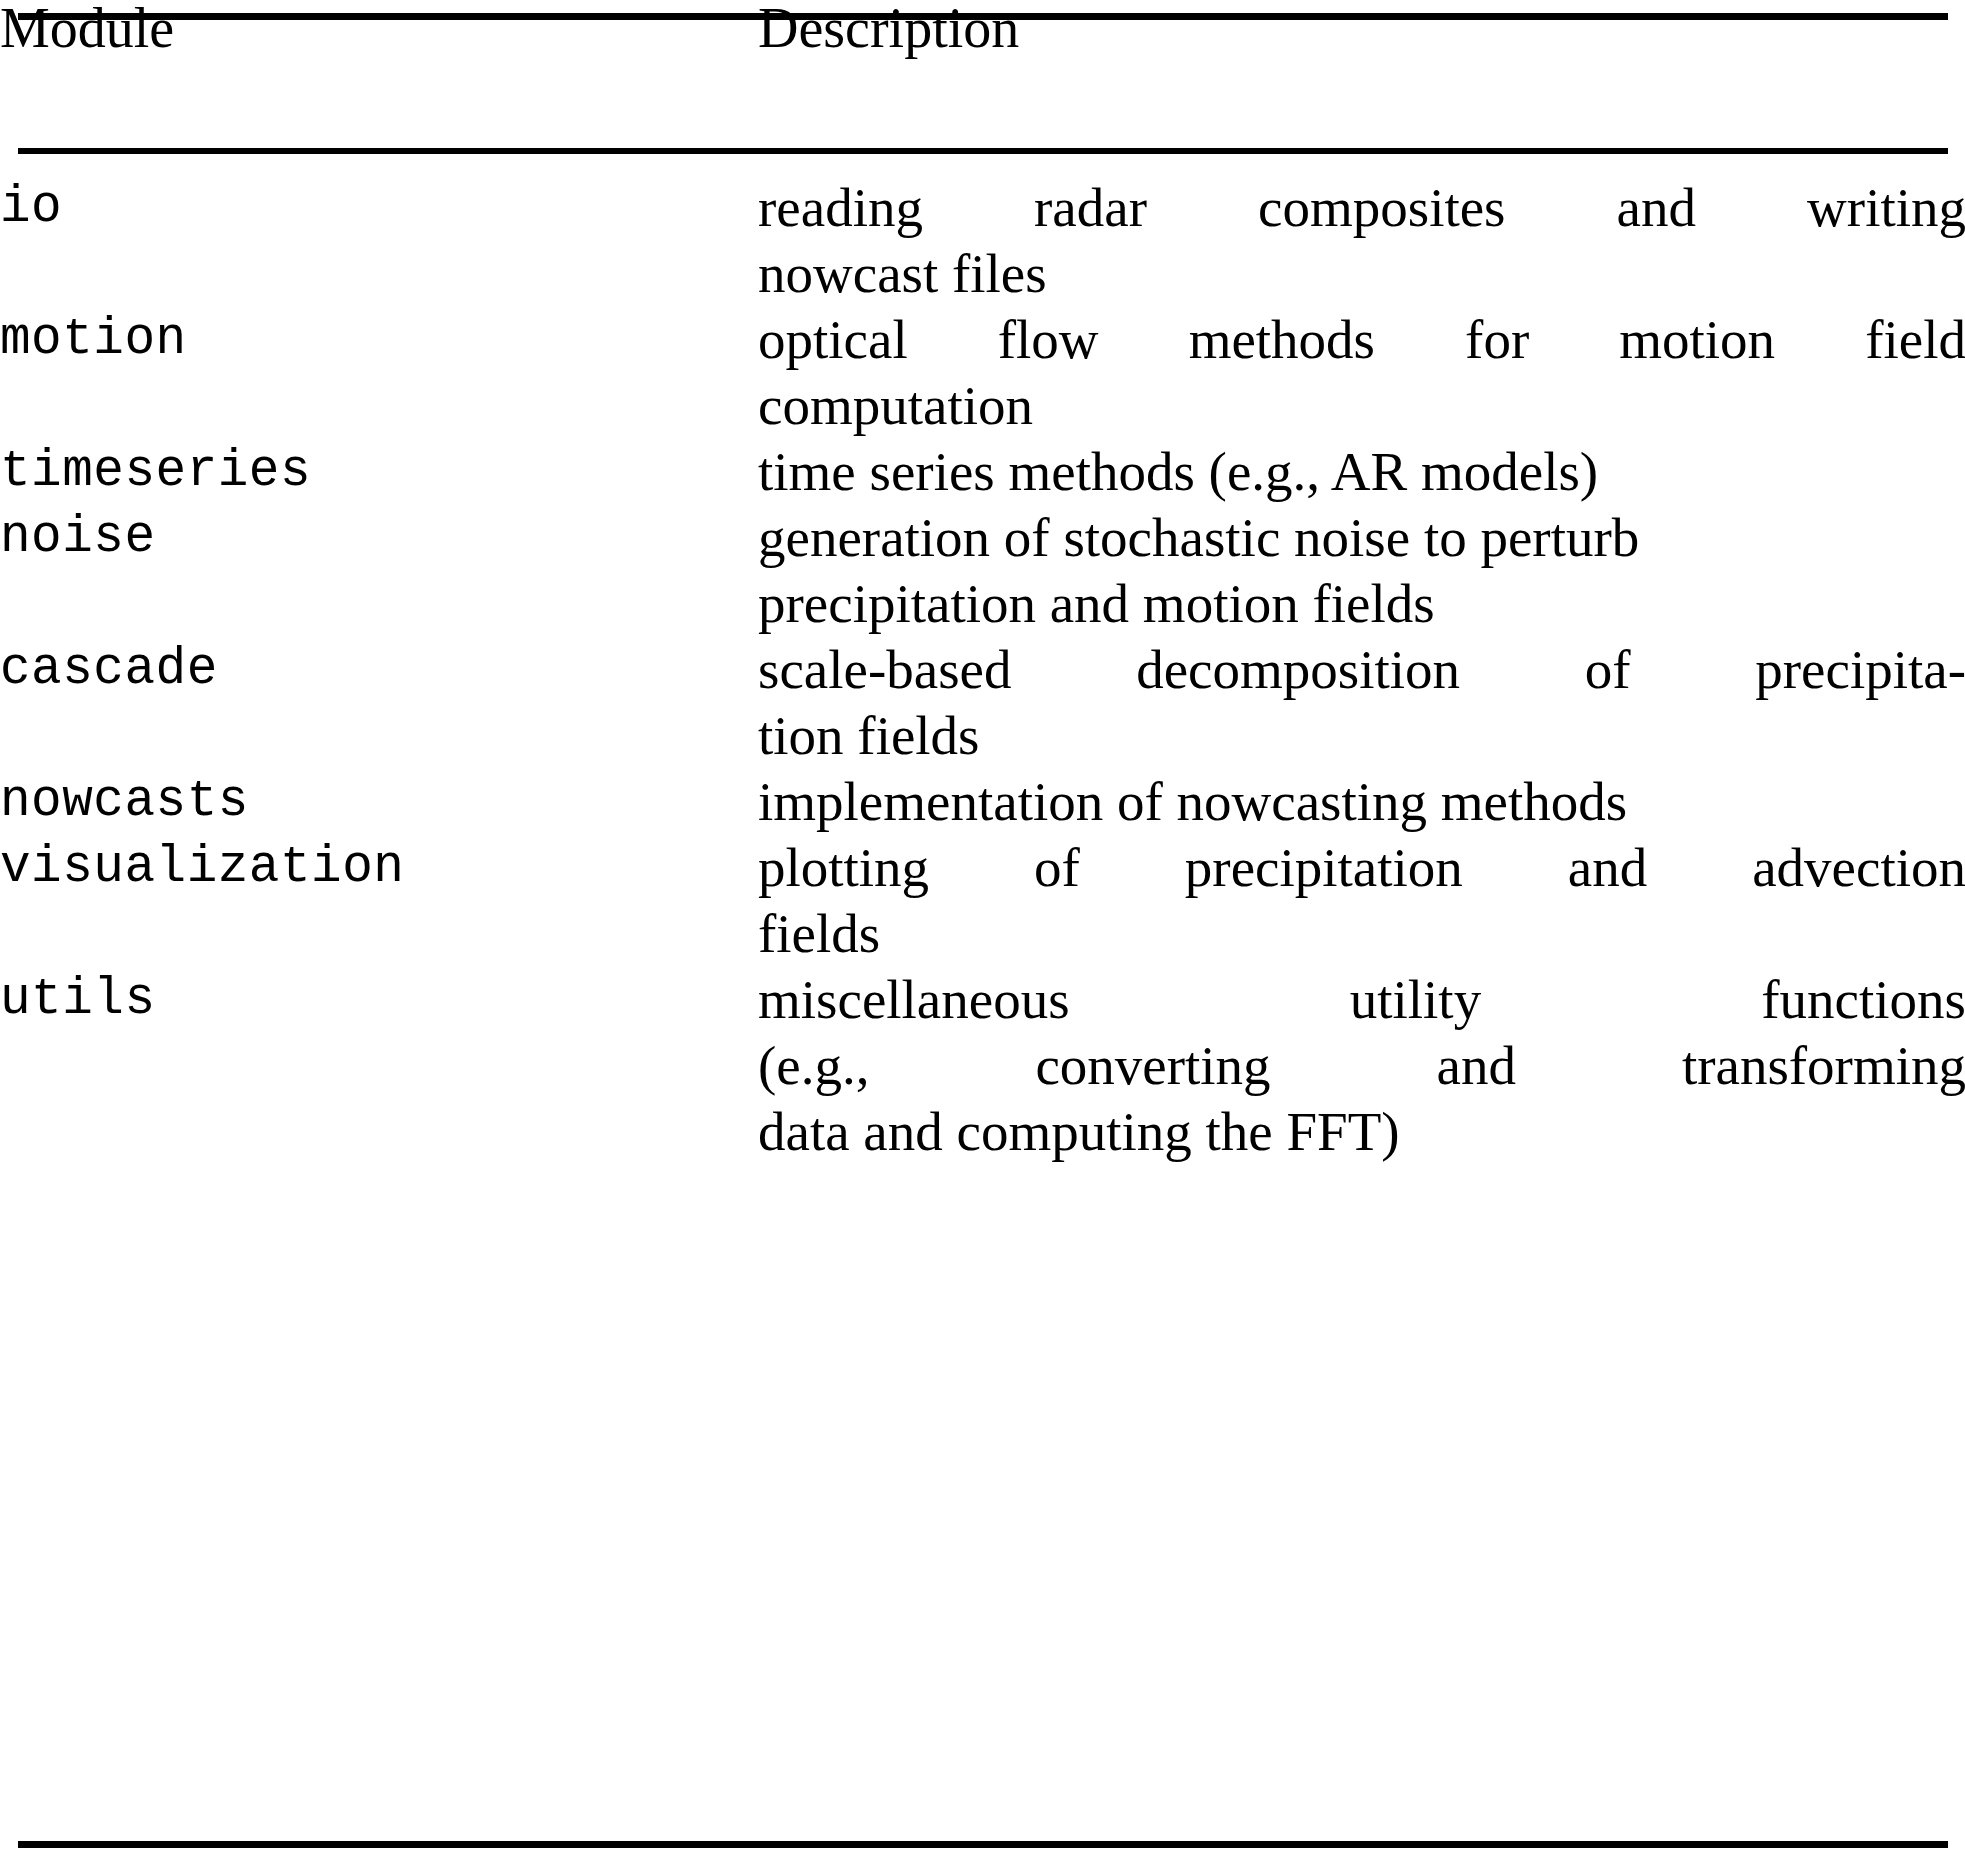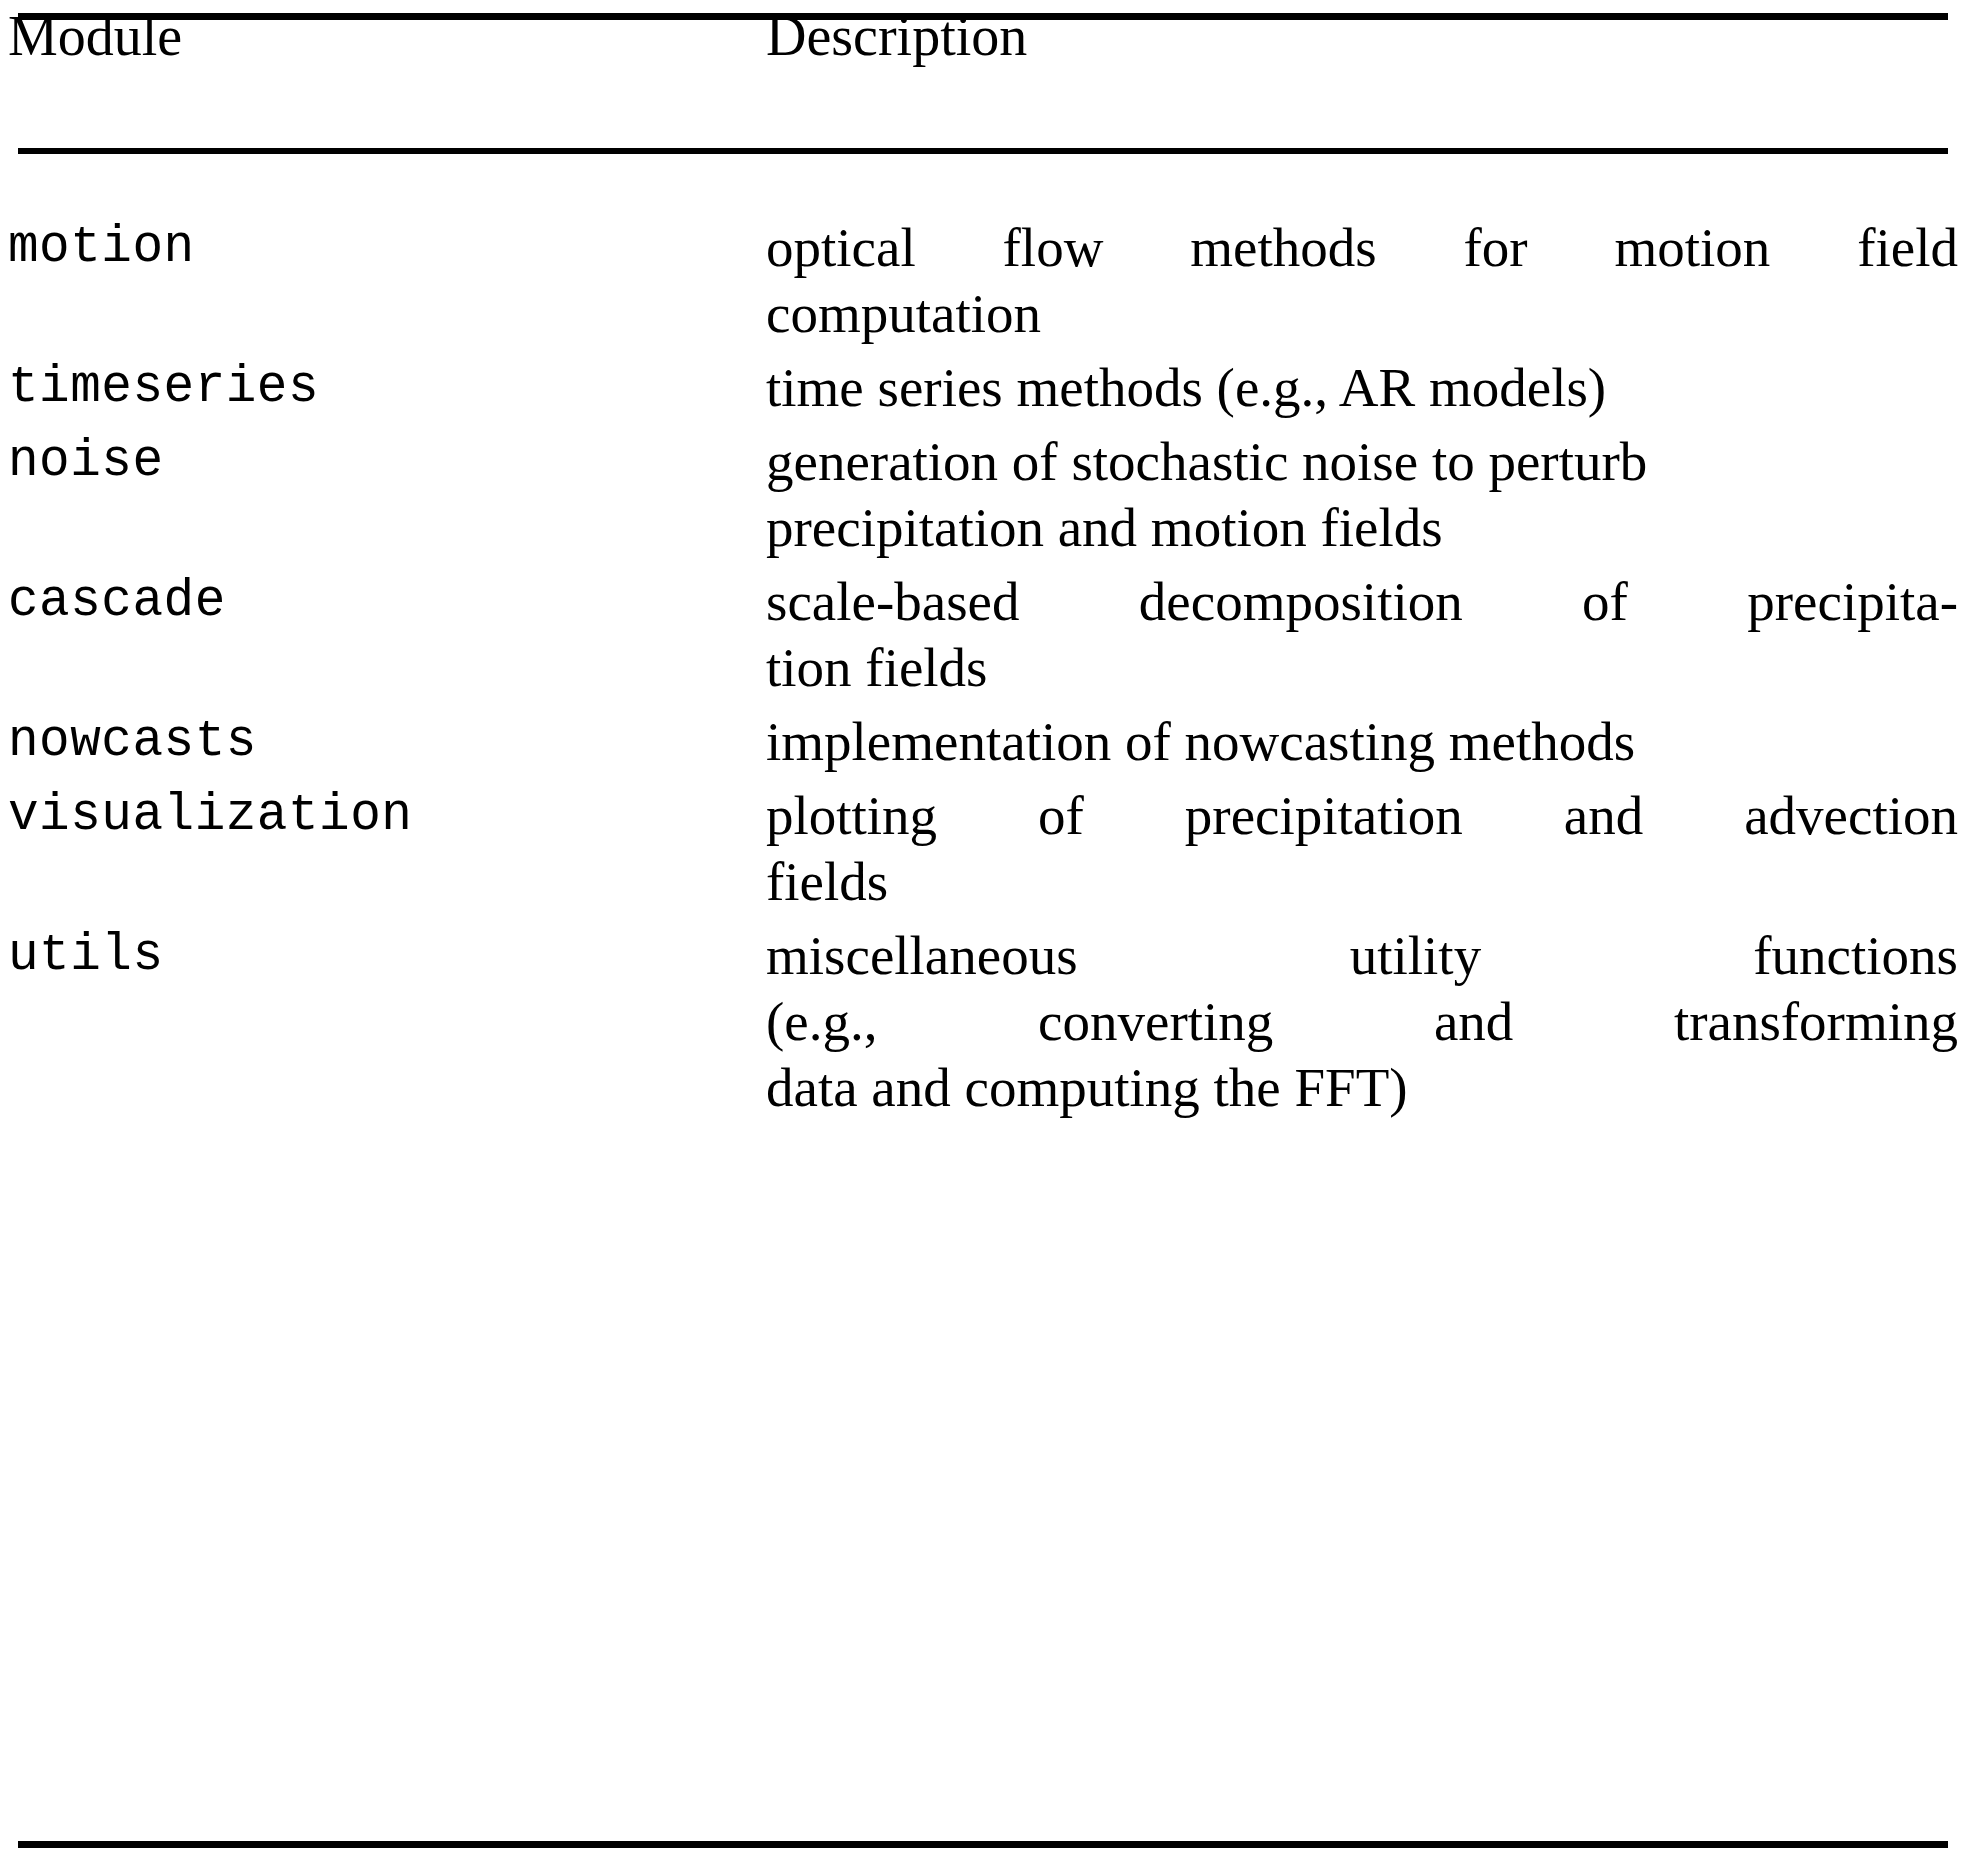--- a/index.html
+++ b/index.html
@@ -41,21 +41,21 @@
     width: 1966px;
     border-collapse: collapse;
     table-layout: fixed;
   }
 
   table.tbl col.c-module { width: 758px; }
   table.tbl col.c-desc   { width: 1208px; }
 
   table.tbl th, table.tbl td {
     vertical-align: top;
-    padding: 8px;
+    padding: 0;
     border: 0;
     text-align: left;
   }
 
   
   thead tr.header-row th {
     height: 135px;
   }
   .hdr-cell {
     font-family: "Liberation Serif", "DejaVu Serif", serif;
@@ -125,20 +125,33 @@
       <tr class="header-row">
         <th class="hdr-cell hdr-module">Module</th>
         <th class="hdr-cell hdr-desc">Description</th>
       </tr>
     </thead>
     <tbody id="tbody">
       <tr class="gap-row">
         <td></td>
         <td></td>
       </tr>
+    <tr class="data-row multi">
+          <td class="mod-cell">io</td>
+          <td class="desc-cell">
+            <span class="desc-line justify">
+              <span class="w">reading</span>
+              <span class="w">radar</span>
+              <span class="w">composites</span>
+              <span class="w">and</span>
+              <span class="w">writing</span>
+            </span>
+            <span class="desc-line">nowcast files</span>
+          </td>
+        </tr>
         <tr class="data-row multi">
           <td class="mod-cell">motion</td>
           <td class="desc-cell">
             <span class="desc-line justify">
               <span class="w">optical</span>
               <span class="w">flow</span>
               <span class="w">methods</span>
               <span class="w">for</span>
               <span class="w">motion</span>
               <span class="w">field</span>

